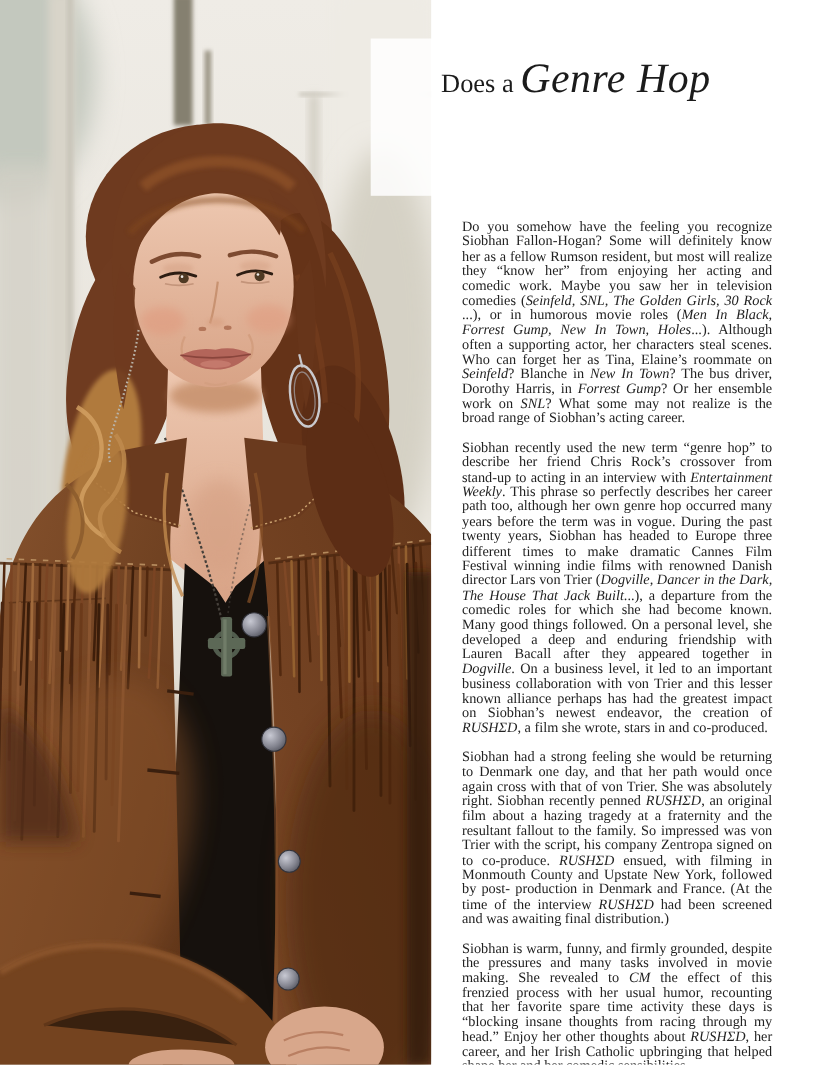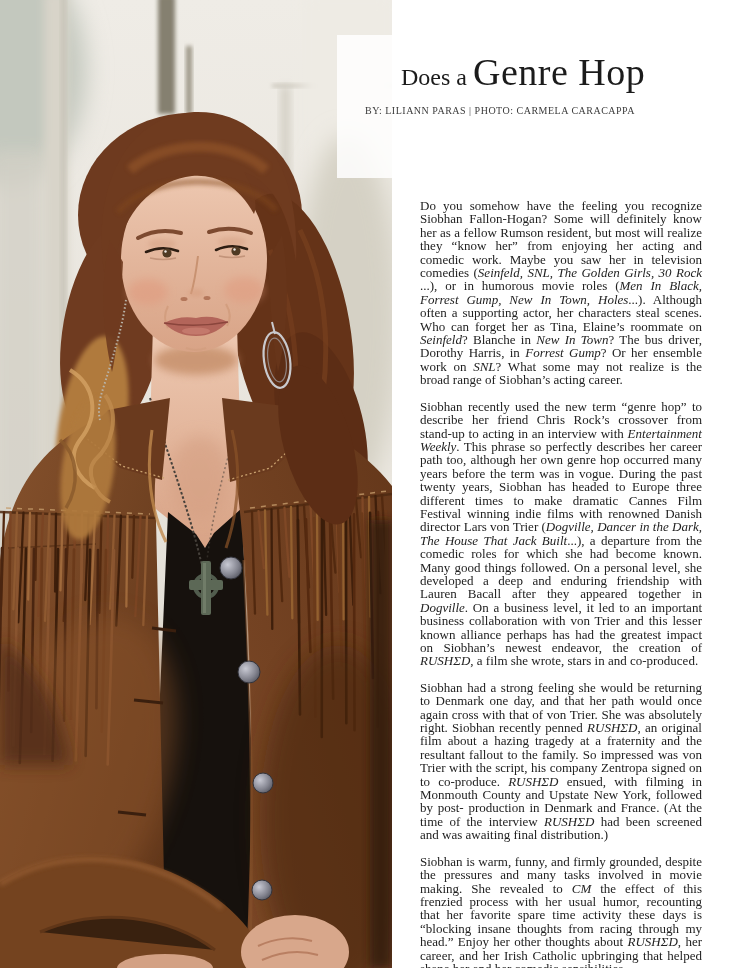--- a/index.html
+++ b/index.html
@@ -5,21 +5,21 @@
   html,body{margin:0;padding:0;background:#fff;}
   .page{position:relative;width:740px;height:968px;background:#ffffff;overflow:hidden;
         font-family:"Liberation Serif", serif;}
   .photo{position:absolute;left:0;top:0;width:392px;height:968px;}
   .photo svg{display:block;}
   .title-block{position:absolute;left:337px;top:35px;width:376px;height:143px;
         background:rgba(255,255,255,0.85);box-sizing:border-box;padding:13px 0 0 28px;}
   .title-main{margin:0;font-size:33px;font-weight:bold;color:#141414;line-height:1.04;letter-spacing:0.2px;}
   .title-sub{margin:2px 0 0 0;color:#1b1b1b;white-space:nowrap;}
   .title-sub .prefix{font-size:24px;margin-left:36px;}
-  .title-sub .fancy{font-size:38px;font-weight:normal;letter-spacing:0.5px;}
+  .title-sub .fancy{font-size:38px;font-style:italic;font-weight:normal;letter-spacing:0.5px;}
   .byline{margin-top:11px;font-size:10px;letter-spacing:0.5px;color:#3b3b3b;}
   .article{position:absolute;left:420px;top:199px;width:282px;color:#222222;
         font-size:13px;line-height:13.4px;text-align:justify;hyphens:auto;-webkit-hyphens:auto;}
   .article p{margin:0 0 13px 0;}
   .article em{font-style:italic;}
 </style>
 </head>
 <body>
 
 <div class="page">
@@ -277,21 +277,20 @@
         <ellipse cx="277" cy="360" rx="9" ry="22" fill="none" stroke="#a7a7ad" stroke-width="1.2" opacity="0.7" transform="rotate(-8 277 360)"></ellipse>
         <path d="M 272,322 L 275,334" stroke="#c9c9cd" stroke-width="2"></path>
       </g>
     </svg>
   </div>
 
   <div class="title-block">
     <div class="title-sub">
       <span class="prefix">Does a </span><span class="fancy">Genre Hop</span>
     </div>
-    <div class="byline">BY: LILIANN PARAS | PHOTO: CARMELA CARACAPPA</div>
   </div>
 
   <div class="article">
       <p><span>Do you somehow have the feeling you recognize Siobhan Fallon-Hogan?  Some will definitely know her as a fellow Rumson resident, but most will realize they “know her” from enjoying her acting and comedic work. Maybe you saw her in television comedies (</span><em>Seinfeld, SNL, The Golden Girls, 30 Rock</em><span> ...), or in humorous movie roles (</span><em>Men In Black, Forrest Gump, New In Town, Holes</em><span>...).  Although often a supporting actor, her characters steal scenes. Who can forget her as Tina, Elaine’s roommate on </span><em>Seinfeld</em><span>? Blanche in </span><em>New In Town</em><span>? The bus driver, Dorothy Harris, in </span><em>Forrest Gump</em><span>? Or her ensemble work on </span><em>SNL</em><span>? What some may not realize is the broad range of Siobhan’s acting career.</span></p>
       <p><span>Siobhan recently used the new term “genre hop” to describe her friend Chris Rock’s crossover from stand-up to acting in an interview with </span><em>Entertainment Weekly</em><span>. This phrase so perfectly describes her career path too, although her own genre hop occurred many years before the term was in vogue. During the past twenty years, Siobhan has headed to Europe three different times to make dramatic Cannes Film Festival winning indie films with renowned Danish director Lars von Trier (</span><em>Dogville, Dancer in the Dark, The House That Jack Built</em><span>...), a departure from the comedic roles for which she had become known. Many good things followed. On a personal level, she developed a deep and enduring friendship with Lauren Bacall after they appeared together in </span><em>Dogville</em><span>. On a business level, it led to an important business collaboration with von Trier and this lesser known alliance perhaps has had the greatest impact on Siobhan’s newest endeavor, the creation of </span><em>RUSHΣD</em><span>, a film she wrote, stars in and co-produced.</span></p>
       <p><span>Siobhan had a strong feeling she would be returning to Denmark one day, and that her path would once again cross with that of von Trier. She was absolutely right. Siobhan recently penned </span><em>RUSHΣD</em><span>, an original film about a hazing tragedy at a fraternity and the resultant fallout to the family. So impressed was von Trier with the script, his company Zentropa signed on to co-produce. </span><em>RUSHΣD</em><span> ensued, with filming in Monmouth County and Upstate New York, followed by post- production in Denmark and France. (At the time of the interview </span><em>RUSHΣD</em><span> had been screened and was awaiting final distribution.)</span></p>
       <p><span>Siobhan is warm, funny, and firmly grounded, despite the pressures and many tasks involved in movie making. She revealed to </span><em>CM</em><span> the effect of this frenzied process with her usual humor, recounting that her favorite spare time activity these days is “blocking insane thoughts from racing through my head.”  Enjoy her other thoughts about </span><em>RUSHΣD</em><span>, her career, and her Irish Catholic upbringing that helped shape her and her comedic sensibilities.</span></p>
     </div>
 
 </div>

